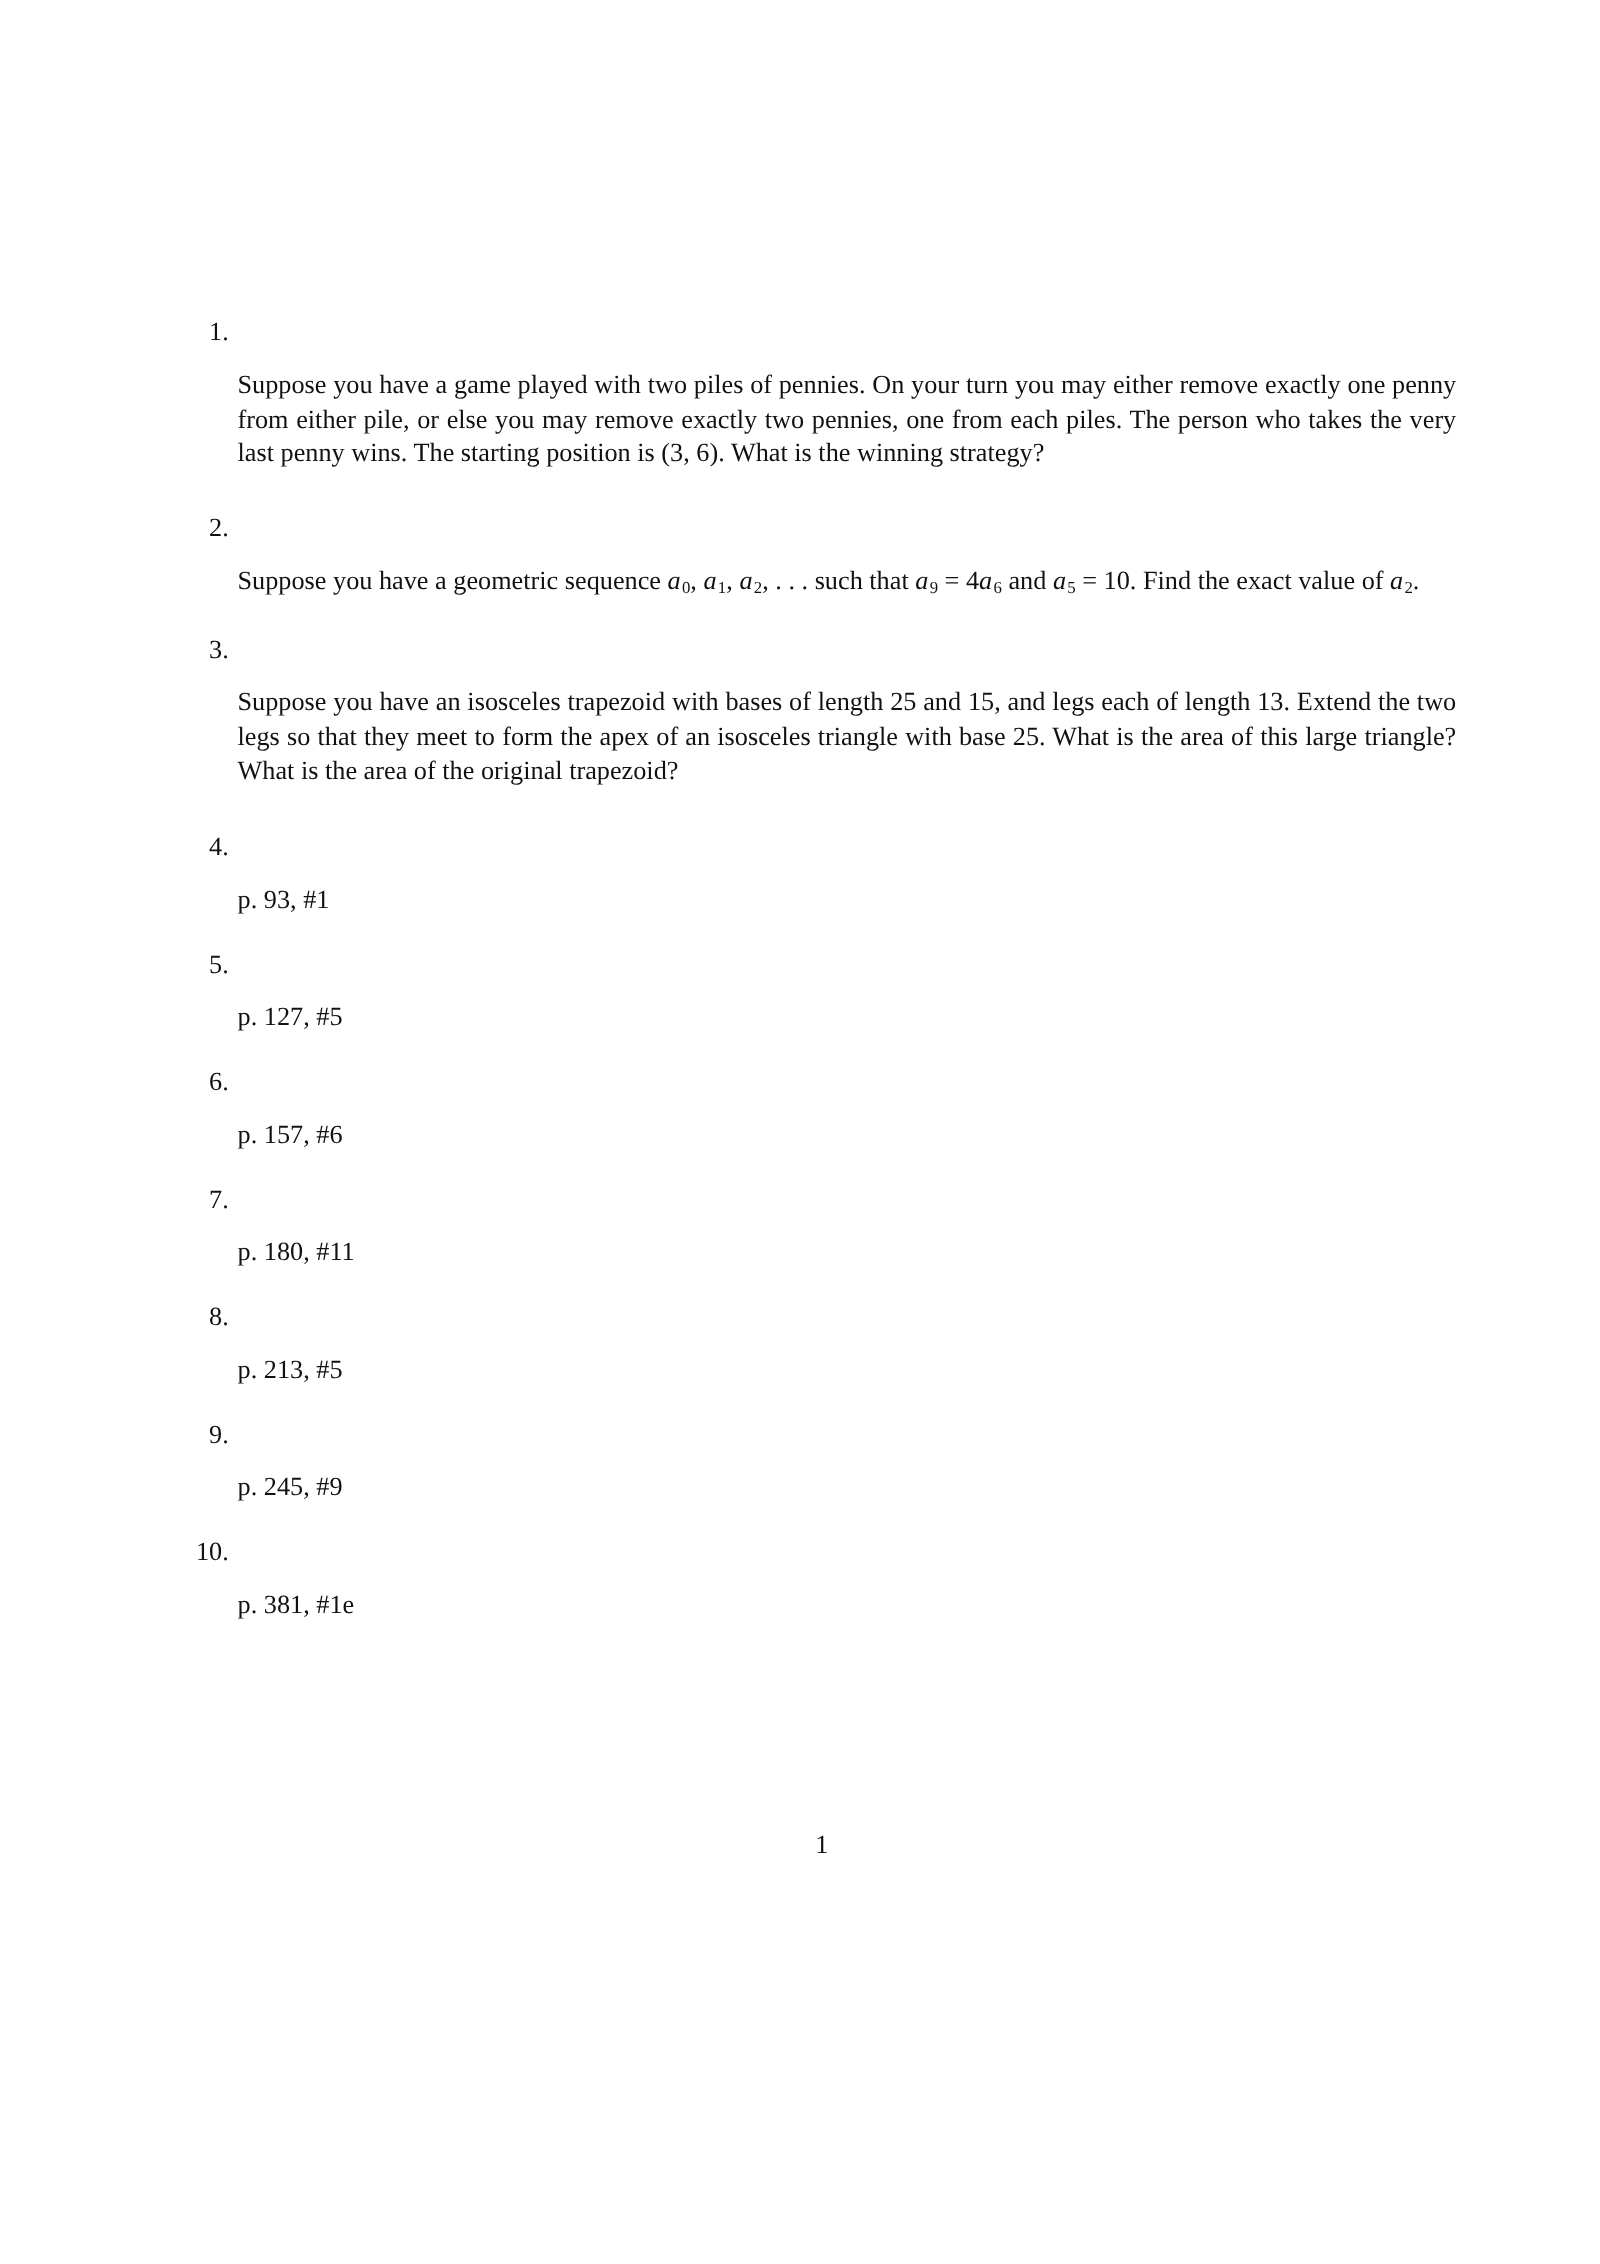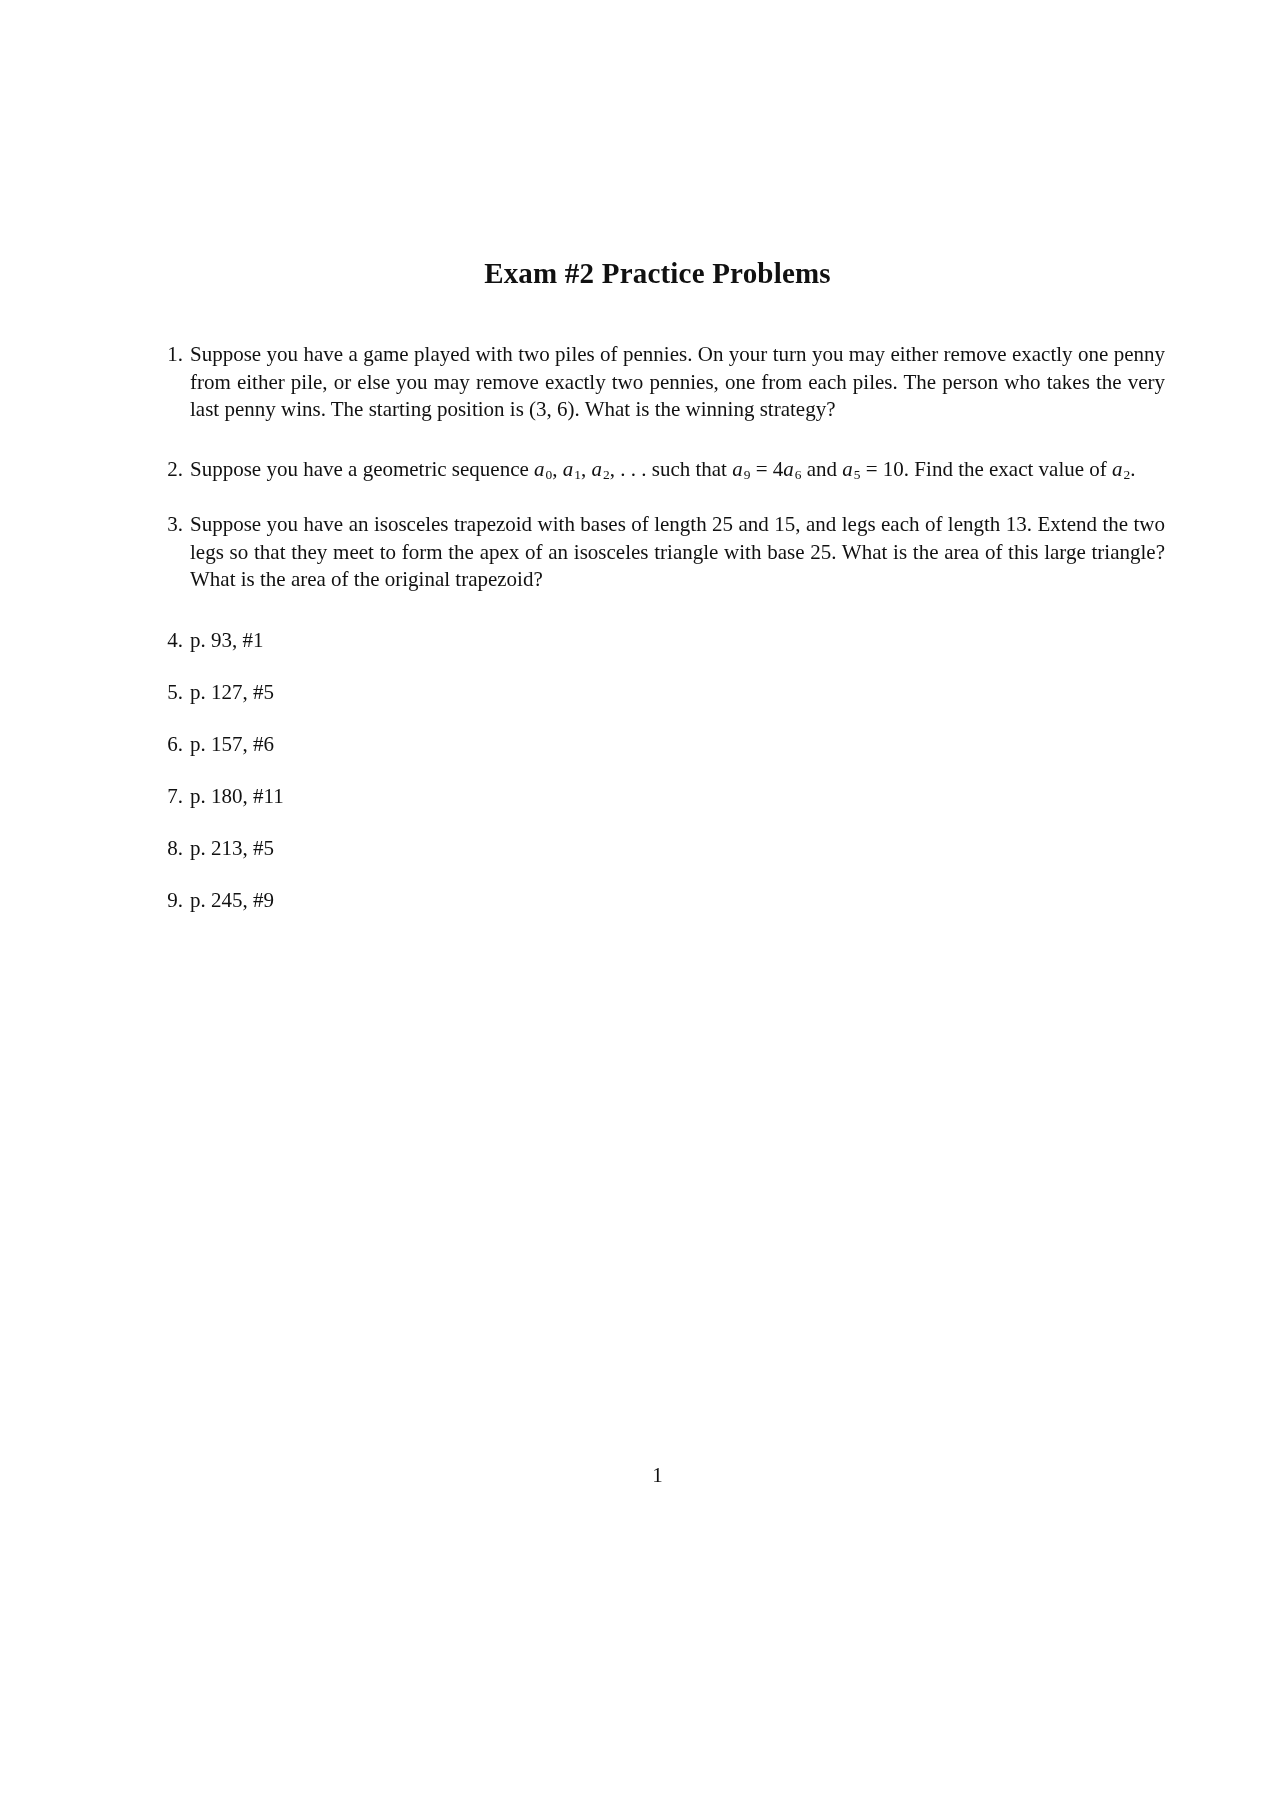--- a/index.html
+++ b/index.html
@@ -38,20 +38,21 @@
   }
   .problem .num {
     flex: none;
     width: 33px;
     text-align: right;
   }
   .problem .body {
     flex: 1;
     margin-left: 7px;
     text-align: justify;
+    margin-top: 42px;
   }
   .problem .body i {
     font-style: italic;
     padding-right: 1px;
   }
   .problem .body sub {
     font-size: 64%;
     line-height: 0;
     vertical-align: -0.25em;
   }
@@ -69,21 +70,20 @@
     font-size: 21px;
     line-height: 27px;
   }
 </style>
 </head>
 <body>
 
 <div class="page">
   <div class="content">
 
-    <h1 class="doc-title">Exam #2 Practice Problems</h1>
 
     <div class="problem p1">
       <span class="num">1.</span>
       <div class="body">Suppose you have a game played with two piles of pennies. On your turn you may either remove exactly one penny from either pile, or else you may remove exactly two pennies, one from each piles. The person who takes the very last penny wins. The starting position is (3, 6). What is the winning strategy?</div>
     </div>
 
     <div class="problem p2">
       <span class="num">2.</span>
       <div class="body">Suppose you have a geometric sequence <i>a</i><sub>0</sub>, <i>a</i><sub>1</sub>, <i>a</i><sub>2</sub>, . . . such that <i>a</i><sub>9</sub> = 4<i>a</i><sub>6</sub> and <i>a</i><sub>5</sub> = 10. Find the exact value of <i>a</i><sub>2</sub>.</div>
     </div>
@@ -116,17 +116,21 @@
     <div class="problem single">
       <span class="num">8.</span>
       <div class="body">p. 213, #5</div>
     </div>
 
     <div class="problem single">
       <span class="num">9.</span>
       <div class="body">p. 245, #9</div>
     </div>
 
+    <div class="problem single">
+      <span class="num">10.</span>
+      <div class="body">p. 381, #1e</div>
+    </div>
 
   </div>
 
   <div class="footer-pagenum">1</div>
 </div>
 
 </body></html>

